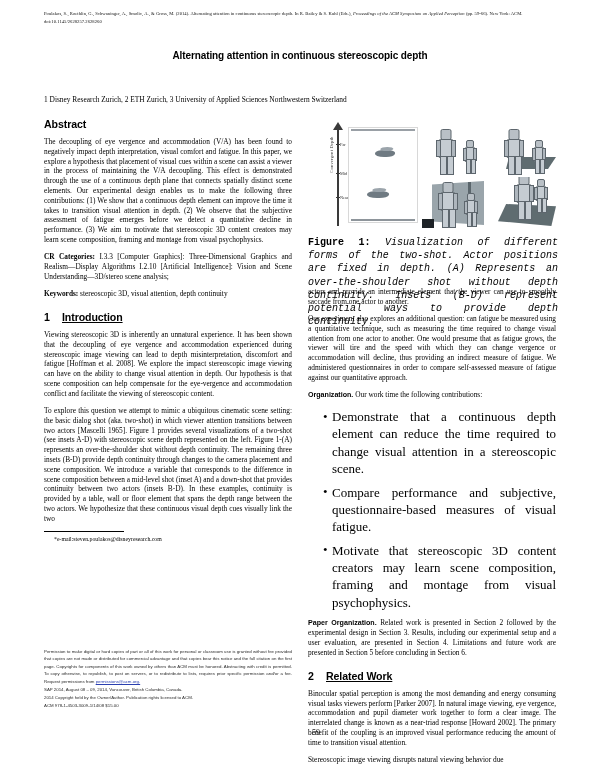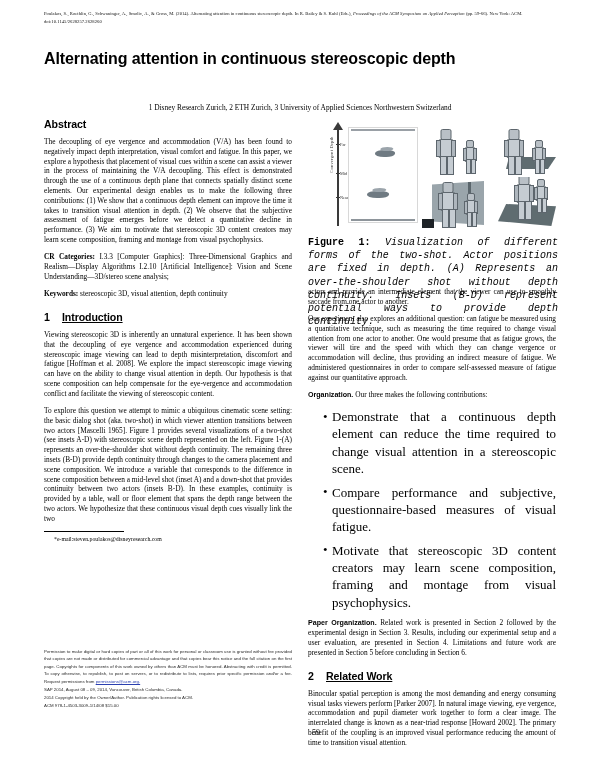--- a/index.html
+++ b/index.html
@@ -37,42 +37,41 @@
     text-align: left;
   }
   .citation i { font-style: italic; }
 
   
   .title {
     position: absolute;
     left: 44px;
     top: 50px;
     width: 512px;
-    text-align: left;
+    text-align: center;
     font-family: "Liberation Sans", "DejaVu Sans", sans-serif;
     font-weight: bold;
-    font-size: 16px;
+    font-size: 10px;
     letter-spacing: -0.1px;
   }
 
   .authors {
     position: absolute;
     left: 44px;
     top: 74px;
     width: 512px;
     text-align: center;
     font-size: 7.4px;
     line-height: 1.55;
   }
   .affil {
     position: absolute;
     left: 44px;
-    top: 102px;
+    top: 94px;
     width: 512px;
-    text-align: center;
     font-size: 7.4px;
     line-height: 1.55;
   }
 
   
   .col-left {
     position: absolute;
     left: 44px;
     top: 118px;
     width: 248px;
@@ -524,32 +523,33 @@
       </div>
     </div>
 
     <div class="fig-caption"><b>Figure 1:</b><span> Visualization of different forms of the two-shot. Actor positions are fixed in depth. (A) Represents an over-the-shoulder shot without depth continuity. Insets (B-D) represent potential ways to provide depth continuity.</span></div>
   </div>
 
   <div class="col-right" style="top:287px;">
     <p class="body">actors and provide an intermediate element that the viewer can use to smoothly saccade from one actor to another.</p>
     <p class="body">Our experiment also explores an additional question: can fatigue be measured using a quantitative technique, such as measuring the time required to change visual attention from one actor to another. One would presume that as fatigue grows, the viewer will tire and the speed with which they can change vergence or accommodation will decline, thus providing an indirect measure of fatigue. We administered questionnaires in order to compare self-assessed measure of fatigue against our quantitative approach.</p>
 
-    <p class="body"><span class="runin">Organization.</span><span> Our three makes the following contributions:</span></p>
+    <p class="body"><span class="runin">Organization.</span><span> Our work time the following contributions:</span></p>
 
     <ul class="bullets">
       <li>Demonstrate that a continuous depth element can reduce the time required to change visual attention in a stereoscopic scene.</li>
       <li>Compare performance and subjective, questionnaire-based measures of visual fatigue.</li>
       <li>Motivate that stereoscopic 3D content creators may learn scene composition, framing and montage from visual psychophysics.</li>
     </ul>
 
     <p class="body"><span class="runin">Paper Organization.</span><span> Related work is presented in Section 2 followed by the experimental design in Section 3. Results, including our experimental setup and a user evaluation, are presented in Section 4. Limitations and future work are presented in Section 5 before concluding in Section 6.</span></p>
 
     <h2 class="sec numbered"><span class="num">2</span><span>Related Work</span></h2>
     <p class="body">Binocular spatial perception is among the most demanding and energy consuming visual tasks viewers perform [Parker 2007]. In natural image viewing, eye vergence, accommodation and pupil diameter work together to form a clear image. The interrelated change is known as a near-triad response [Howard 2002]. The primary benefit of the coupling is an improved visual performance reducing the amount of time to transition visual attention.</p>
+    <p class="body">Stereoscopic image viewing disrupts natural viewing behavior due</p>
   </div>
 
   <div class="copyright">
     <span>Permission to make digital or hard copies of part or all of this work for personal or classroom use is granted without fee provided that copies are not made or distributed for commercial advantage and that copies bear this notice and the full citation on the first page. Copyrights for components of this work owned by others than ACM must be honored. Abstracting with credit is permitted. To copy otherwise, to republish, to post on servers, or to redistribute to lists, requires prior specific permission and/or a fee. Request permissions from </span><a class="link" href="#">permissions@acm.org.</a>
     <div class="lines">SAP 2014, August 08 – 09, 2014, Vancouver, British Columbia, Canada.</div>
     <div class="lines">2014 Copyright held by the Owner/Author. Publication rights licensed to ACM.</div>
     <div class="lines">ACM 978-1-4503-3009-1/14/08 $15.00</div>
   </div>
 
   <div class="pagenum">59</div>

